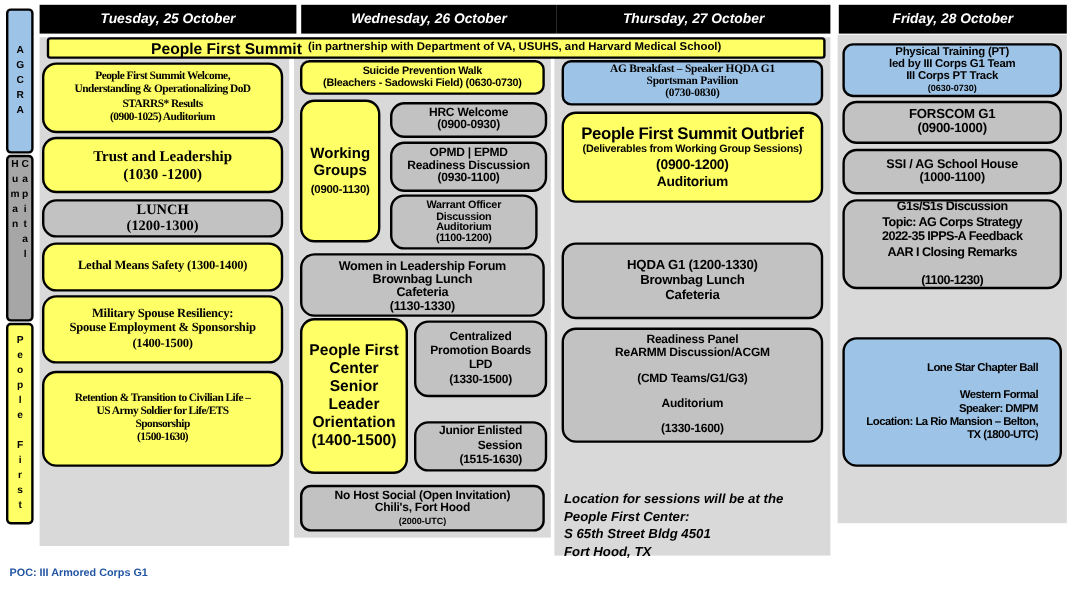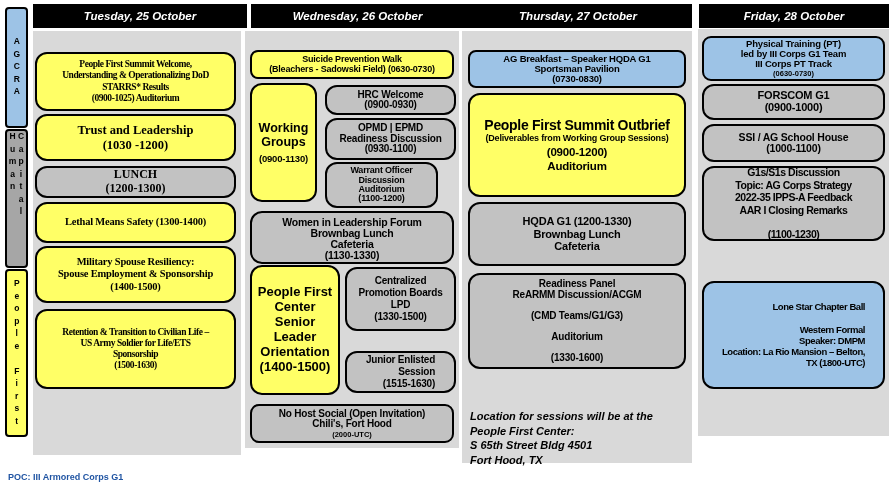--- a/index.html
+++ b/index.html
@@ -122,21 +122,21 @@
     </div>
     <div class="ev gray" style="left:80px;top:54px;width:131px;height:30px;">
       <div class="tt s10 tight">HRC Welcome
 (0900-0930)</div>
     </div>
     <div class="ev gray" style="left:80px;top:87px;width:131px;height:42px;">
       <div class="tt s10 tight">OPMD | EPMD
 Readiness Discussion
 (0930-1100)</div>
     </div>
-    <div class="ev gray" style="left:80px;top:131px;width:113px;height:46px;">
+    <div class="ev gray" style="left:80px;top:131px;width:123px;height:46px;">
       <div class="tt s9 tight">Warrant Officer
 Discussion
 Auditorium
 (1100-1200)</div>
     </div>
     <div class="ev gray" style="left:5px;top:180px;width:204px;height:53px;justify-content:flex-end;">
       <div class="tt s105 tight">Women in Leadership Forum
 Brownbag Lunch
 Cafeteria
 (1130-1330)</div>
@@ -161,26 +161,26 @@
 (1515-1630)</div>
     </div>
     <div class="ev gray" style="left:5px;top:373px;width:204px;height:39px;border-radius:9px;">
       <div class="tt s10 tight">No Host Social (Open Invitation)
 Chili's, Fort Hood</div>
       <div class="s75">(2000-UTC)</div>
     </div>
   </div>
 
   <div class="col" style="left:462px;top:31px;width:230px;height:432px;">
-    <div class="ev blue" style="left:6px;top:19px;width:218px;height:38px;border-radius:8px;">
+    <div class="ev blue" style="left:6px;top:19px;width:218px;height:38px;border-radius:8px;font-family:Liberation Serif, serif;">
       <div class="tt s95 tight">AG Breakfast – Speaker HQDA G1
 Sportsman Pavilion
 (0730-0830)</div>
     </div>
-    <div class="ev yellow" style="left:6px;top:62px;width:218px;height:104px;">
+    <div class="ev yellow" style="left:6px;top:62px;width:218px;height:76px;">
       <div class="ttl s14">People First Summit Outbrief</div>
       <div class="tt s9">(Deliverables from Working Group Sessions)</div>
       <div class="tt s115 gap">(0900-1200)
 Auditorium</div>
     </div>
     <div class="ev gray" style="left:6px;top:171px;width:218px;height:64px;">
       <div class="tt s11">HQDA G1 (1200-1330)
 Brownbag Lunch
 Cafeteria</div>
     </div>
@@ -222,20 +222,24 @@
     <div class="ev blue" style="left:4px;top:252px;width:183px;height:108px;text-align:right;">
       <div class="tt s95 cond">Lone Star Chapter Ball
 
 Western Formal
 Speaker:  DMPM
 Location:  La Rio Mansion – Belton,
 TX (1800-UTC)</div>
     </div>
   </div>
 
+  <div class="banner">
+    <span class="banner-title">People First Summit</span>
+    <span class="banner-sub">(in partnership with Department of VA, USUHS, and Harvard Medical School)</span>
+  </div>
 
   <div class="note" style="left:470px;top:409px;width:225px;">Location for sessions will be at the
 People First Center:
 S 65th Street Bldg 4501
 Fort Hood, TX</div>
 
   <div class="poc">POC: III Armored Corps G1</div>
 
 </div>
 

